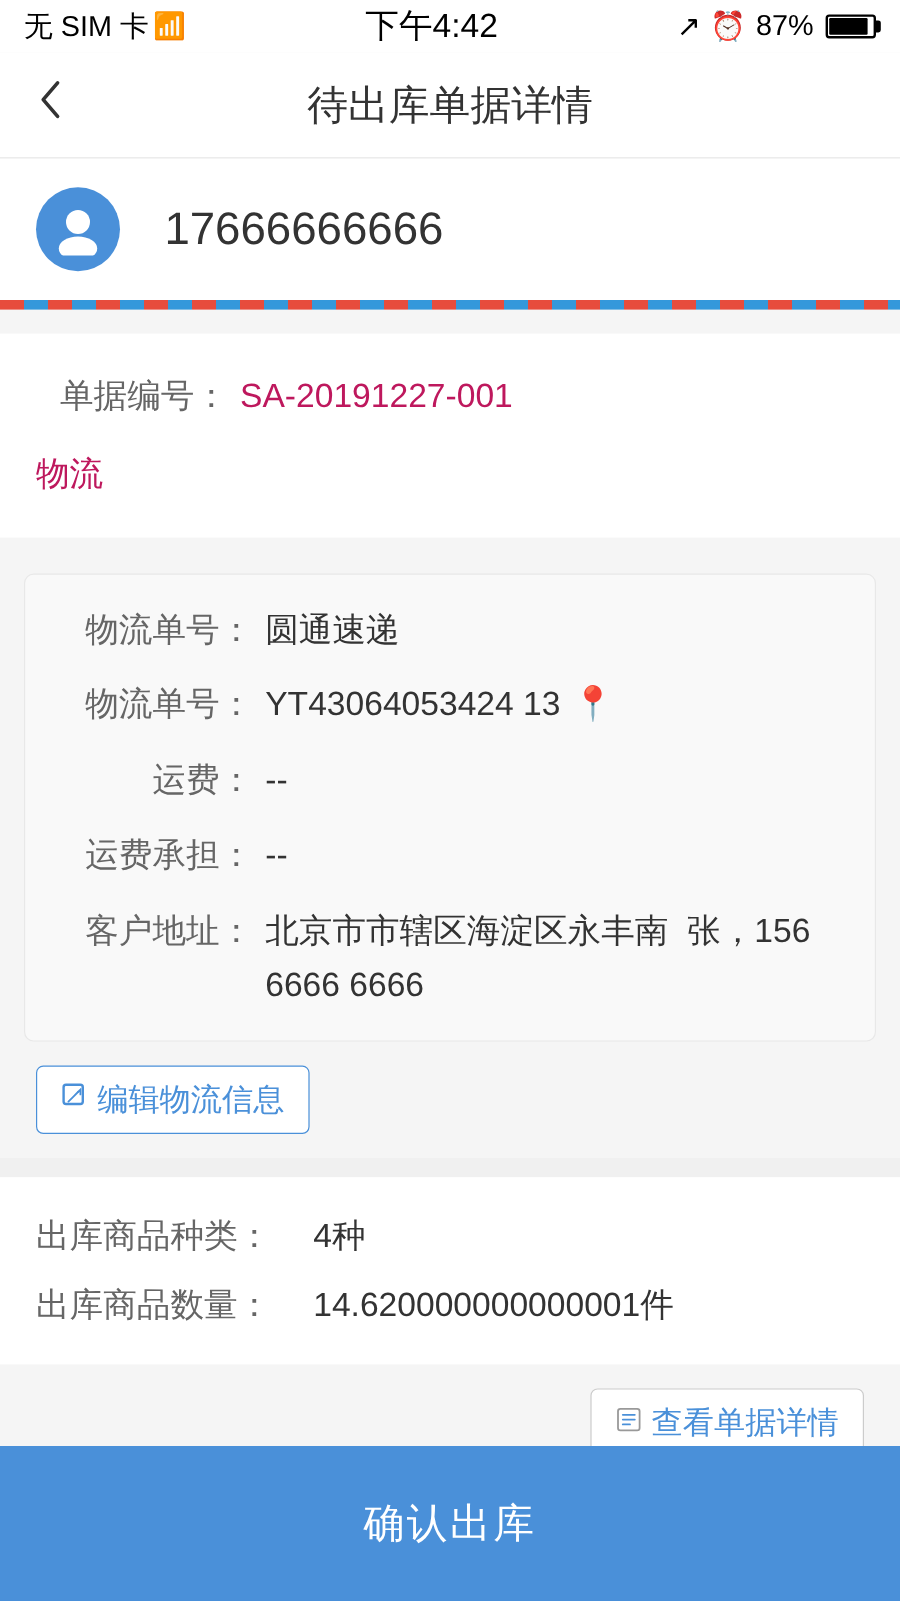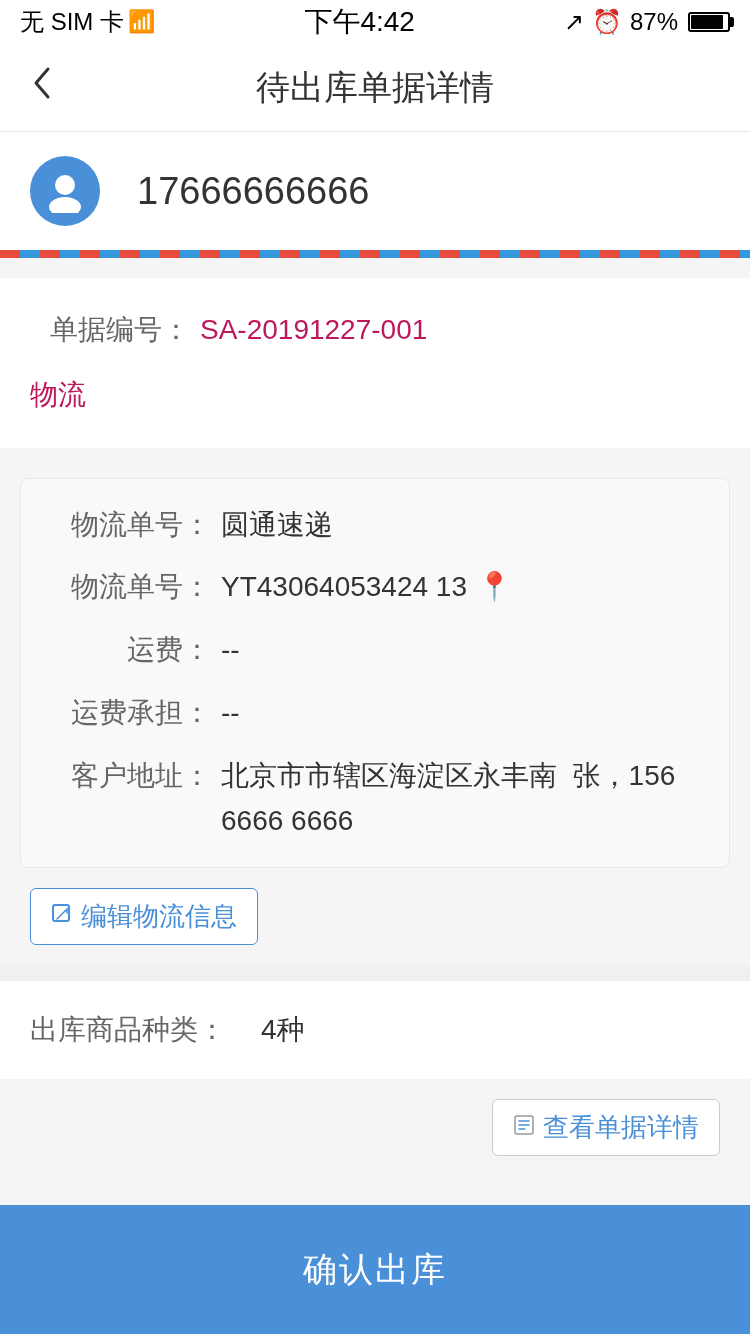--- a/index.html
+++ b/index.html
@@ -405,20 +405,24 @@
       <span>编辑物流信息</span>
     </button>
   </div>
 
   <div class="section-divider"></div>
 
   <div class="goods-section">
     <div class="goods-row">
       <span class="goods-label">出库商品种类：</span>
       <span class="goods-value">4种</span>
+    </div>
+    <div class="goods-row">
+      <span class="goods-label">出库商品数量：</span>
+      <span class="goods-value">14.620000000000001件</span>
     </div>
   </div>
 
   <div class="view-btn-row">
     <button class="view-btn">
       <span>
         <svg width="22" height="22" viewBox="0 0 22 22" fill="none">
           <rect x="2" y="2" width="18" height="18" rx="2" stroke="#999" stroke-width="1.5" fill="none"></rect>
           <line x1="6" y1="7" x2="16" y2="7" stroke="#4a90d9" stroke-width="1.5" stroke-linecap="round"></line>
           <line x1="6" y1="11" x2="16" y2="11" stroke="#4a90d9" stroke-width="1.5" stroke-linecap="round"></line>

